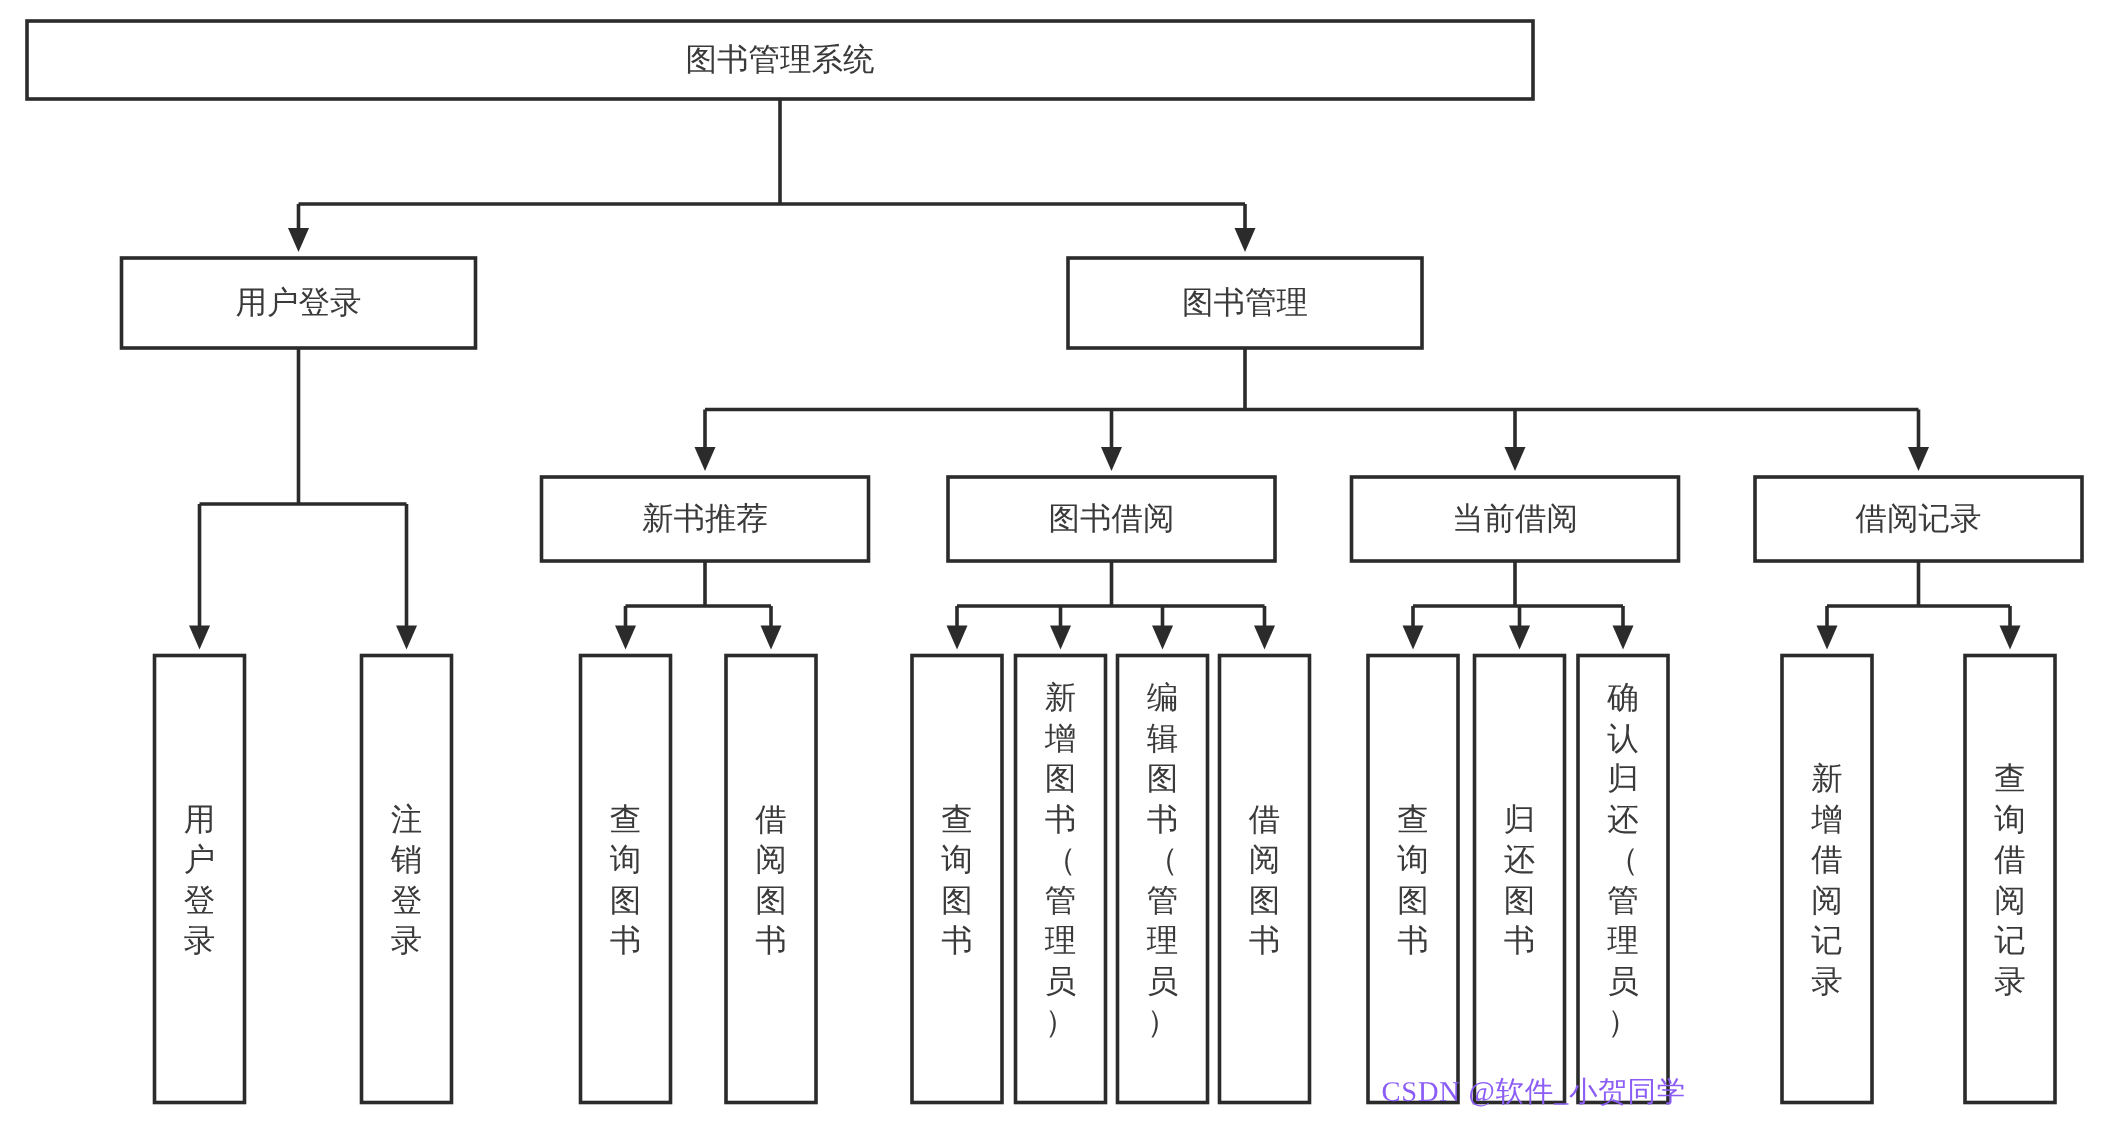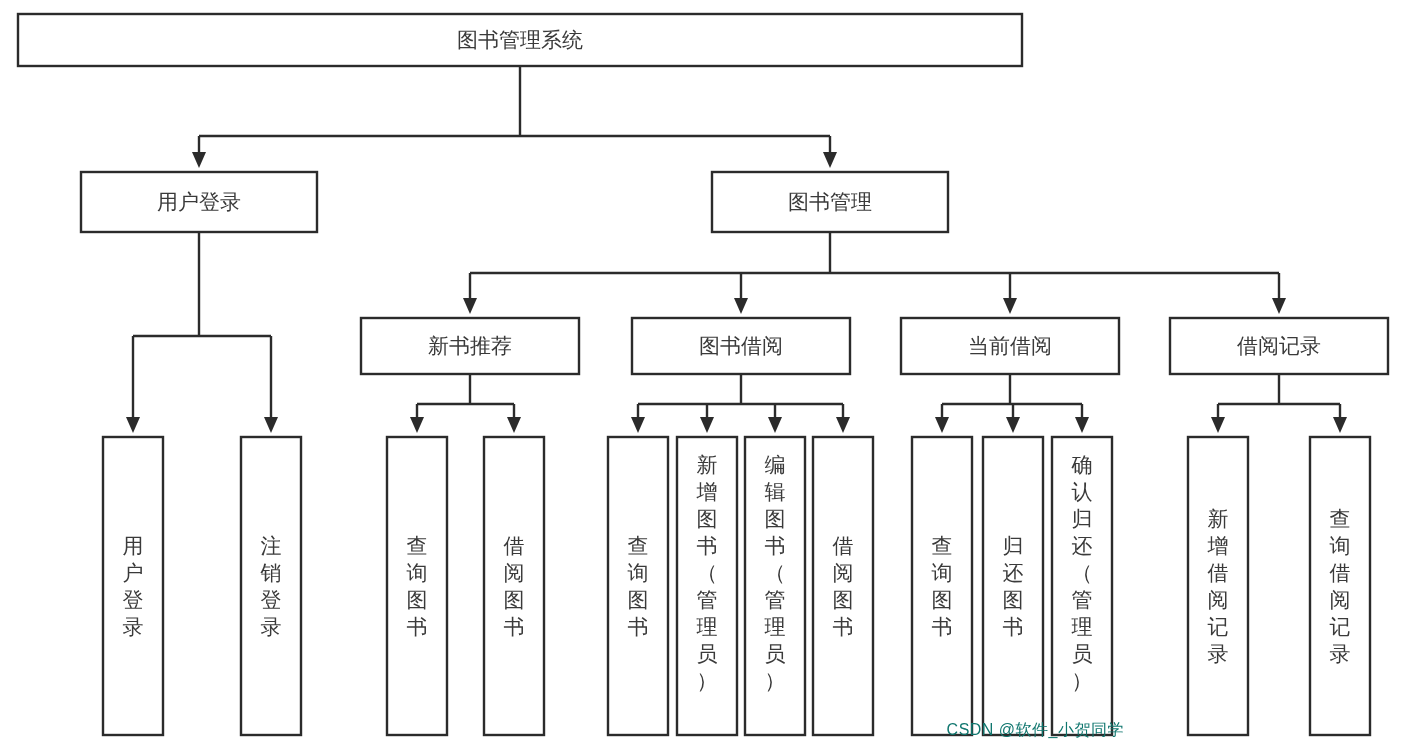--- a/index.html
+++ b/index.html
@@ -52,23 +52,23 @@
   .node-label-v {
     font-family: "Liberation Sans", "DejaVu Sans", sans-serif;
     font-size: 21px;
     fill: #3a3a3a;
     text-anchor: middle;
   }
   .watermark-text {
     position: absolute;
     right: 10px;
     bottom: 6px;
-    font-family: Liberation Sans, sans-serif;
-    font-size: 16px;
-    color: #0f766e;
+    font-family: Liberation Serif, serif;
+    font-size: 19px;
+    color: #8b5cf6;
     white-space: nowrap;
     letter-spacing: 0.5px;
     user-select: none;
   }
 </style>
 </head>
 <body>
 
 <div id="diagram-root">
   <svg class="diagram-canvas" id="diagram-svg" viewBox="0 0 1405 747" xmlns="http://www.w3.org/2000/svg">

